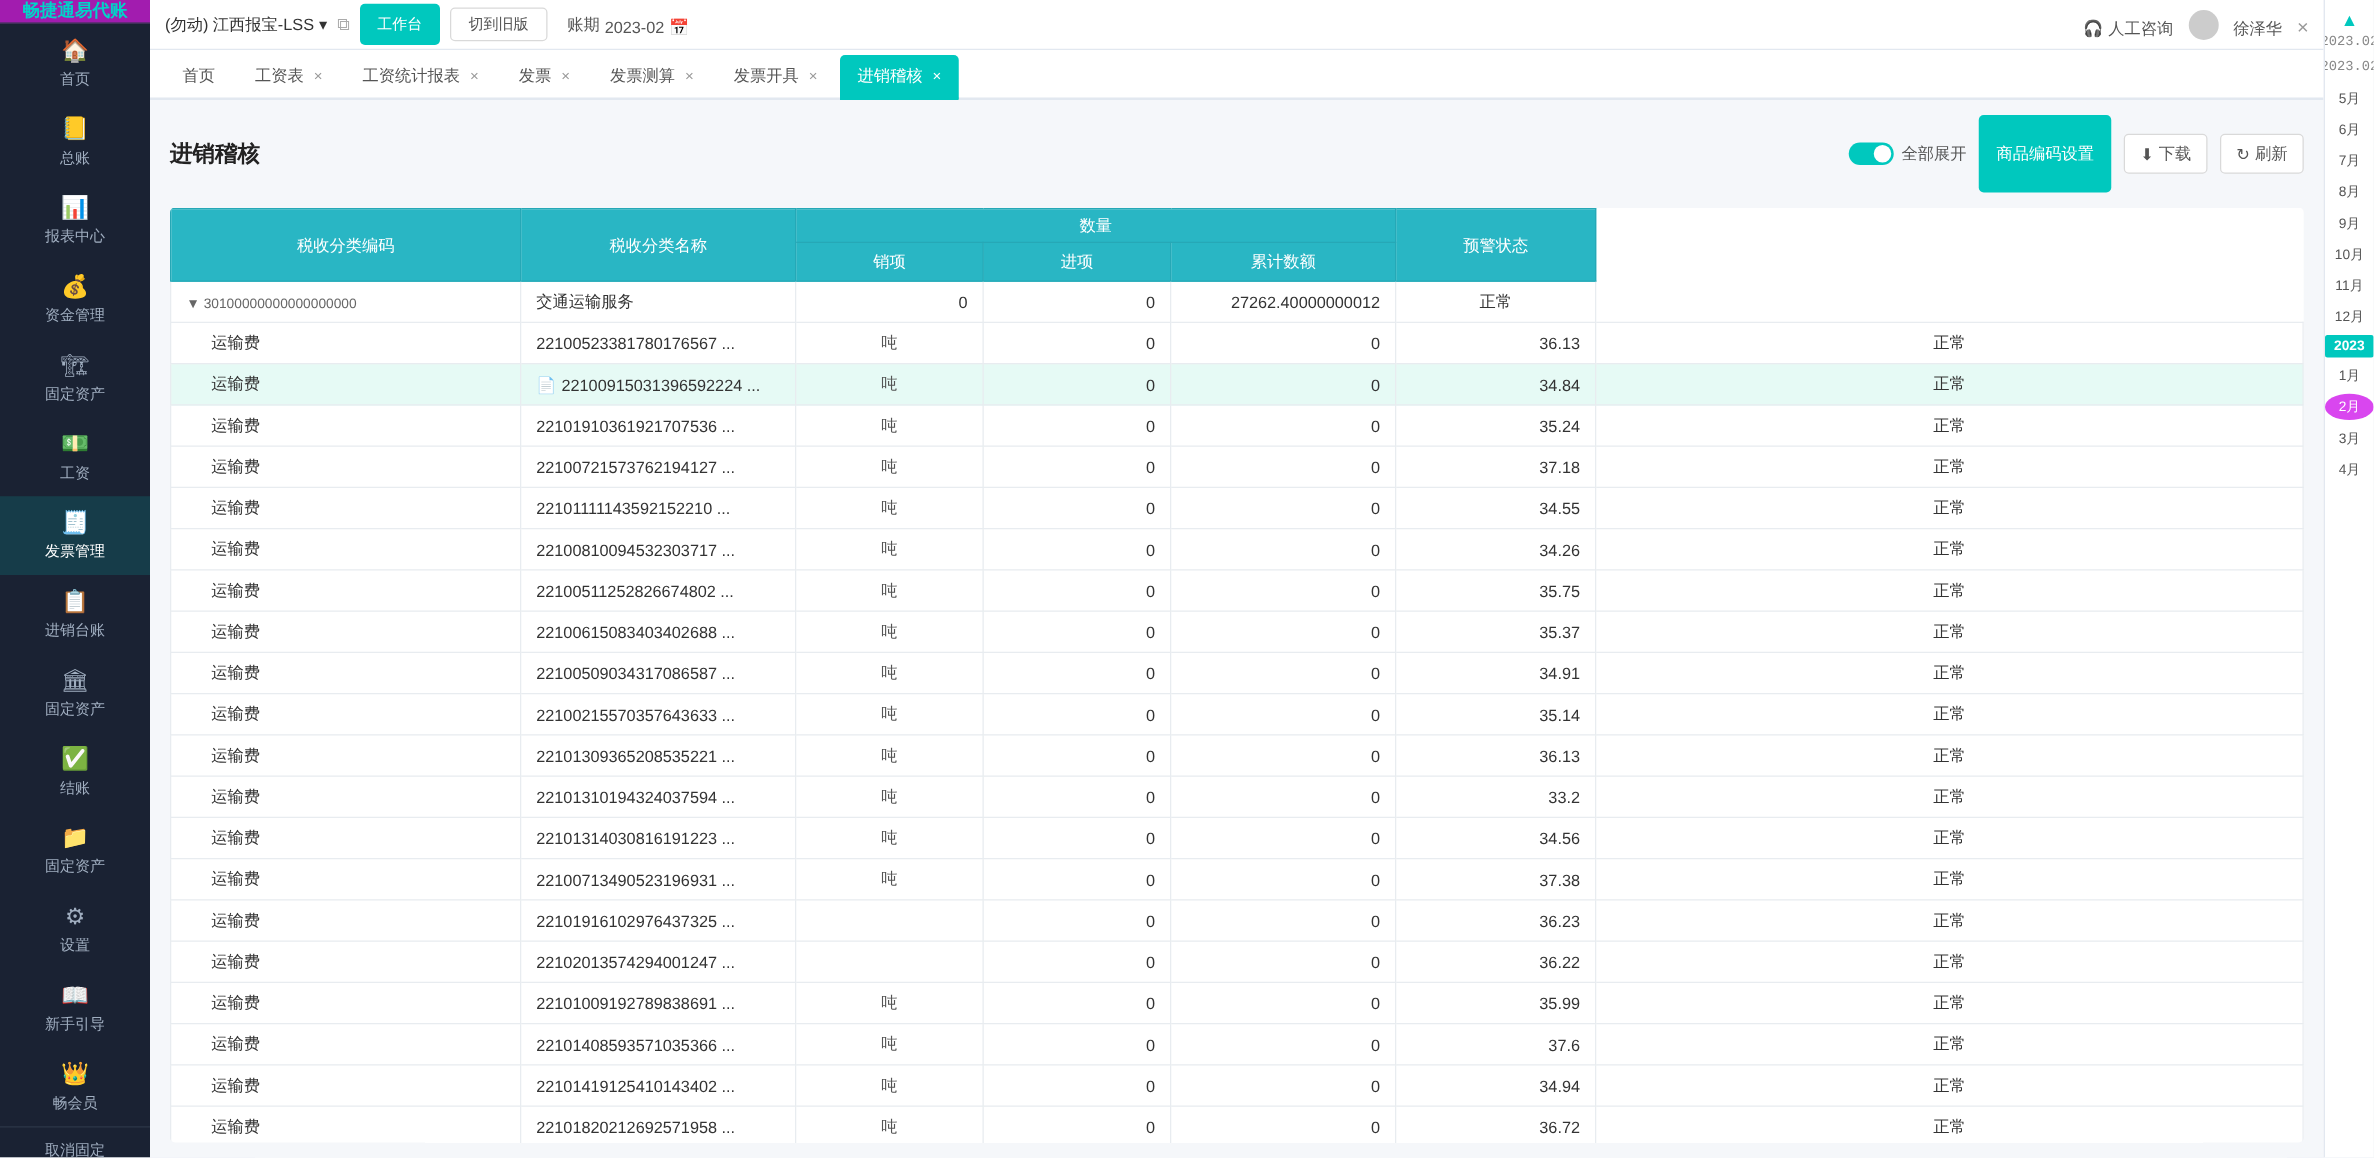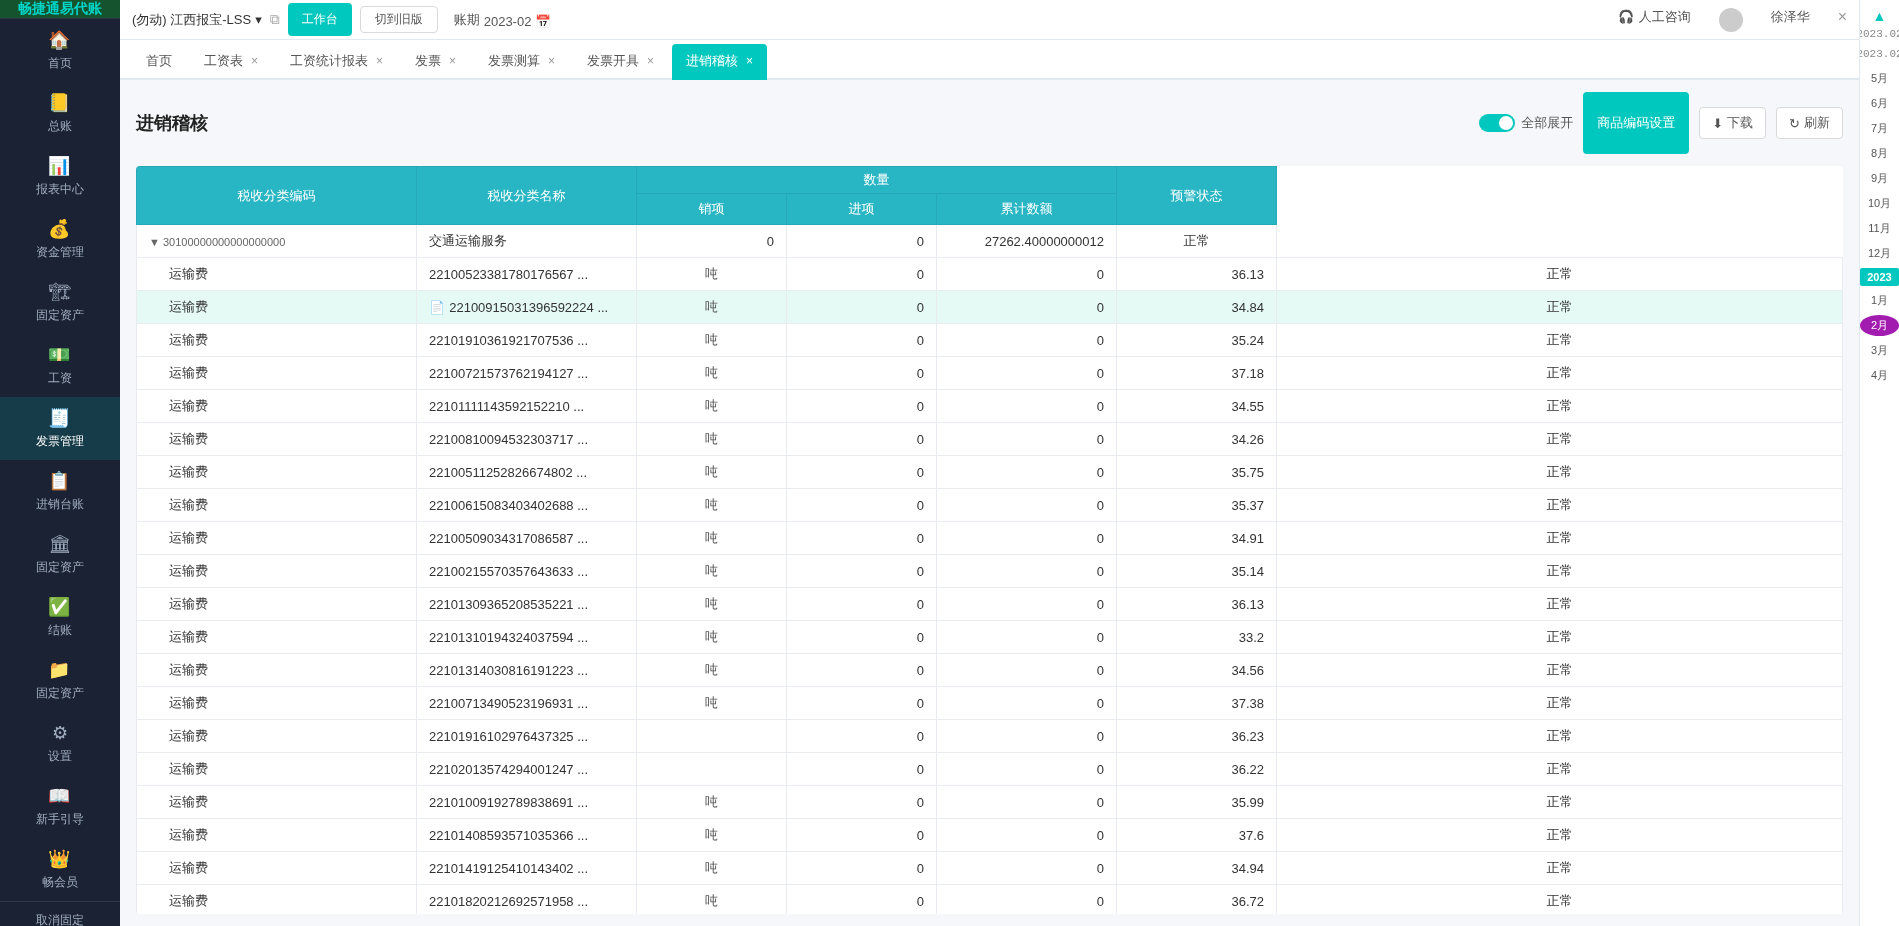--- a/index.html
+++ b/index.html
@@ -10,21 +10,21 @@
       width: 120px;
       background: #1a2233;
       color: #a0aec0;
       display: flex;
       flex-direction: column;
       flex-shrink: 0;
       height: 100%;
     }
     .sidebar-logo {
       height: 48px;
-      background: #14532d;
+      background: #a21caf;
       display: flex;
       align-items: center;
       justify-content: center;
       color: #00d4c8;
       font-size: 14px;
       font-weight: bold;
       border-bottom: 1px solid #2d3748;
     }
     .sidebar-item {
       display: flex;
@@ -99,22 +99,22 @@
       display: flex;
       align-items: flex-end;
       gap: 4px;
       color: #555;
       font-size: 13px;
       margin-left: 8px;
     }
     .topbar-right {
       margin-left: auto;
       display: flex;
-      align-items: flex-start;
-      gap: 28px;
+      align-items: flex-end;
+      gap: 12px;
       color: #555;
       font-size: 13px;
     }
     .topbar-close {
       color: #999;
       cursor: pointer;
       font-size: 16px;
     }
 
     
@@ -286,21 +286,21 @@
       text-align: center;
       cursor: pointer;
     }
     .cal-month.active-year {
       background: #00c8be;
       color: #fff;
       border-radius: 2px;
       font-weight: bold;
     }
     .cal-month.active-month {
-      background: #a21caf;
+      background: #d946ef;
       color: #fff;
       border-radius: 50%;
     }
     .cal-up-arrow { color: #00c8be; font-size: 14px; cursor: pointer; }
 
     .col-number { text-align: right; }
   </style>
 </head>
 <body>
 

